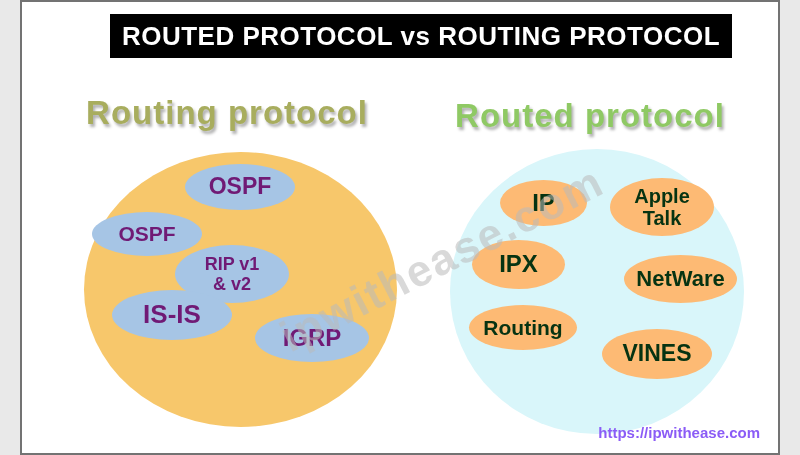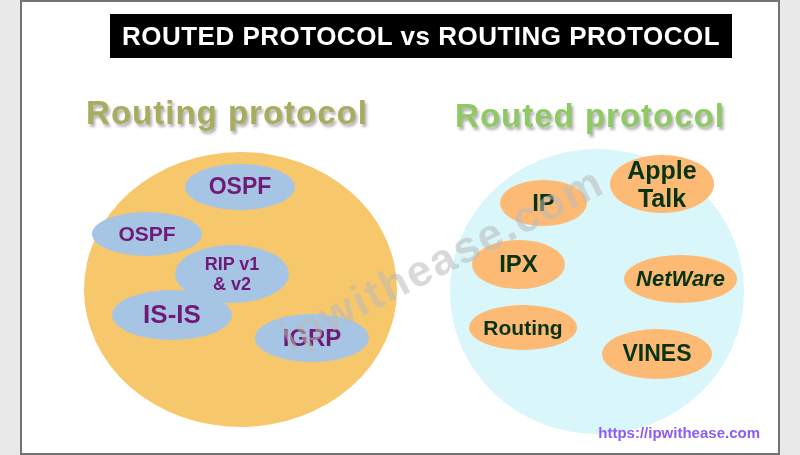--- a/index.html
+++ b/index.html
@@ -33,23 +33,23 @@
   }
   .bubble-blue{background:#a6c5e5;}
   .bubble-green{background:#fdba74;color:#063312;}
   .b-ospf   {left:163px;top:162px;width:110px;height:46px;font-size:23px;}
   .b-eigrp  {left:70px; top:210px;width:110px;height:44px;font-size:21px;}
   .b-bgp    {left:238px;top:215px;width:114px;height:50px;font-size:25px;}
   .b-rip    {left:153px;top:243px;width:114px;height:58px;font-size:18px;}
   .b-isis   {left:90px; top:288px;width:120px;height:50px;font-size:26px;}
   .b-igrp   {left:233px;top:312px;width:114px;height:48px;font-size:24px;}
   .b-ip     {left:478px;top:178px;width:87px; height:46px;font-size:24px;}
-  .b-apple  {left:588px;top:153px;width:104px;height:58px;font-size:25px;}
+  .b-apple  {left:588px;top:176px;width:104px;height:58px;font-size:20px;}
   .b-ipx    {left:450px;top:238px;width:93px; height:49px;font-size:24px;}
-  .b-netware{left:602px;top:253px;width:113px;height:48px;font-size:22px;font-style:italic;}
+  .b-netware{left:602px;top:253px;width:113px;height:48px;font-size:22px;}
   .b-decnet {left:447px;top:303px;width:108px;height:45px;font-size:21px;}
   .b-vines  {left:580px;top:327px;width:110px;height:50px;font-size:23px;}
   
   .watermark{
     position:absolute;left:205px;top:232px;width:430px;text-align:center;
     transform:rotate(-27deg);font-size:44px;font-weight:bold;letter-spacing:2px;
     color:rgba(185,185,185,0.55);pointer-events:none;
   }
   
   .footer-link{

